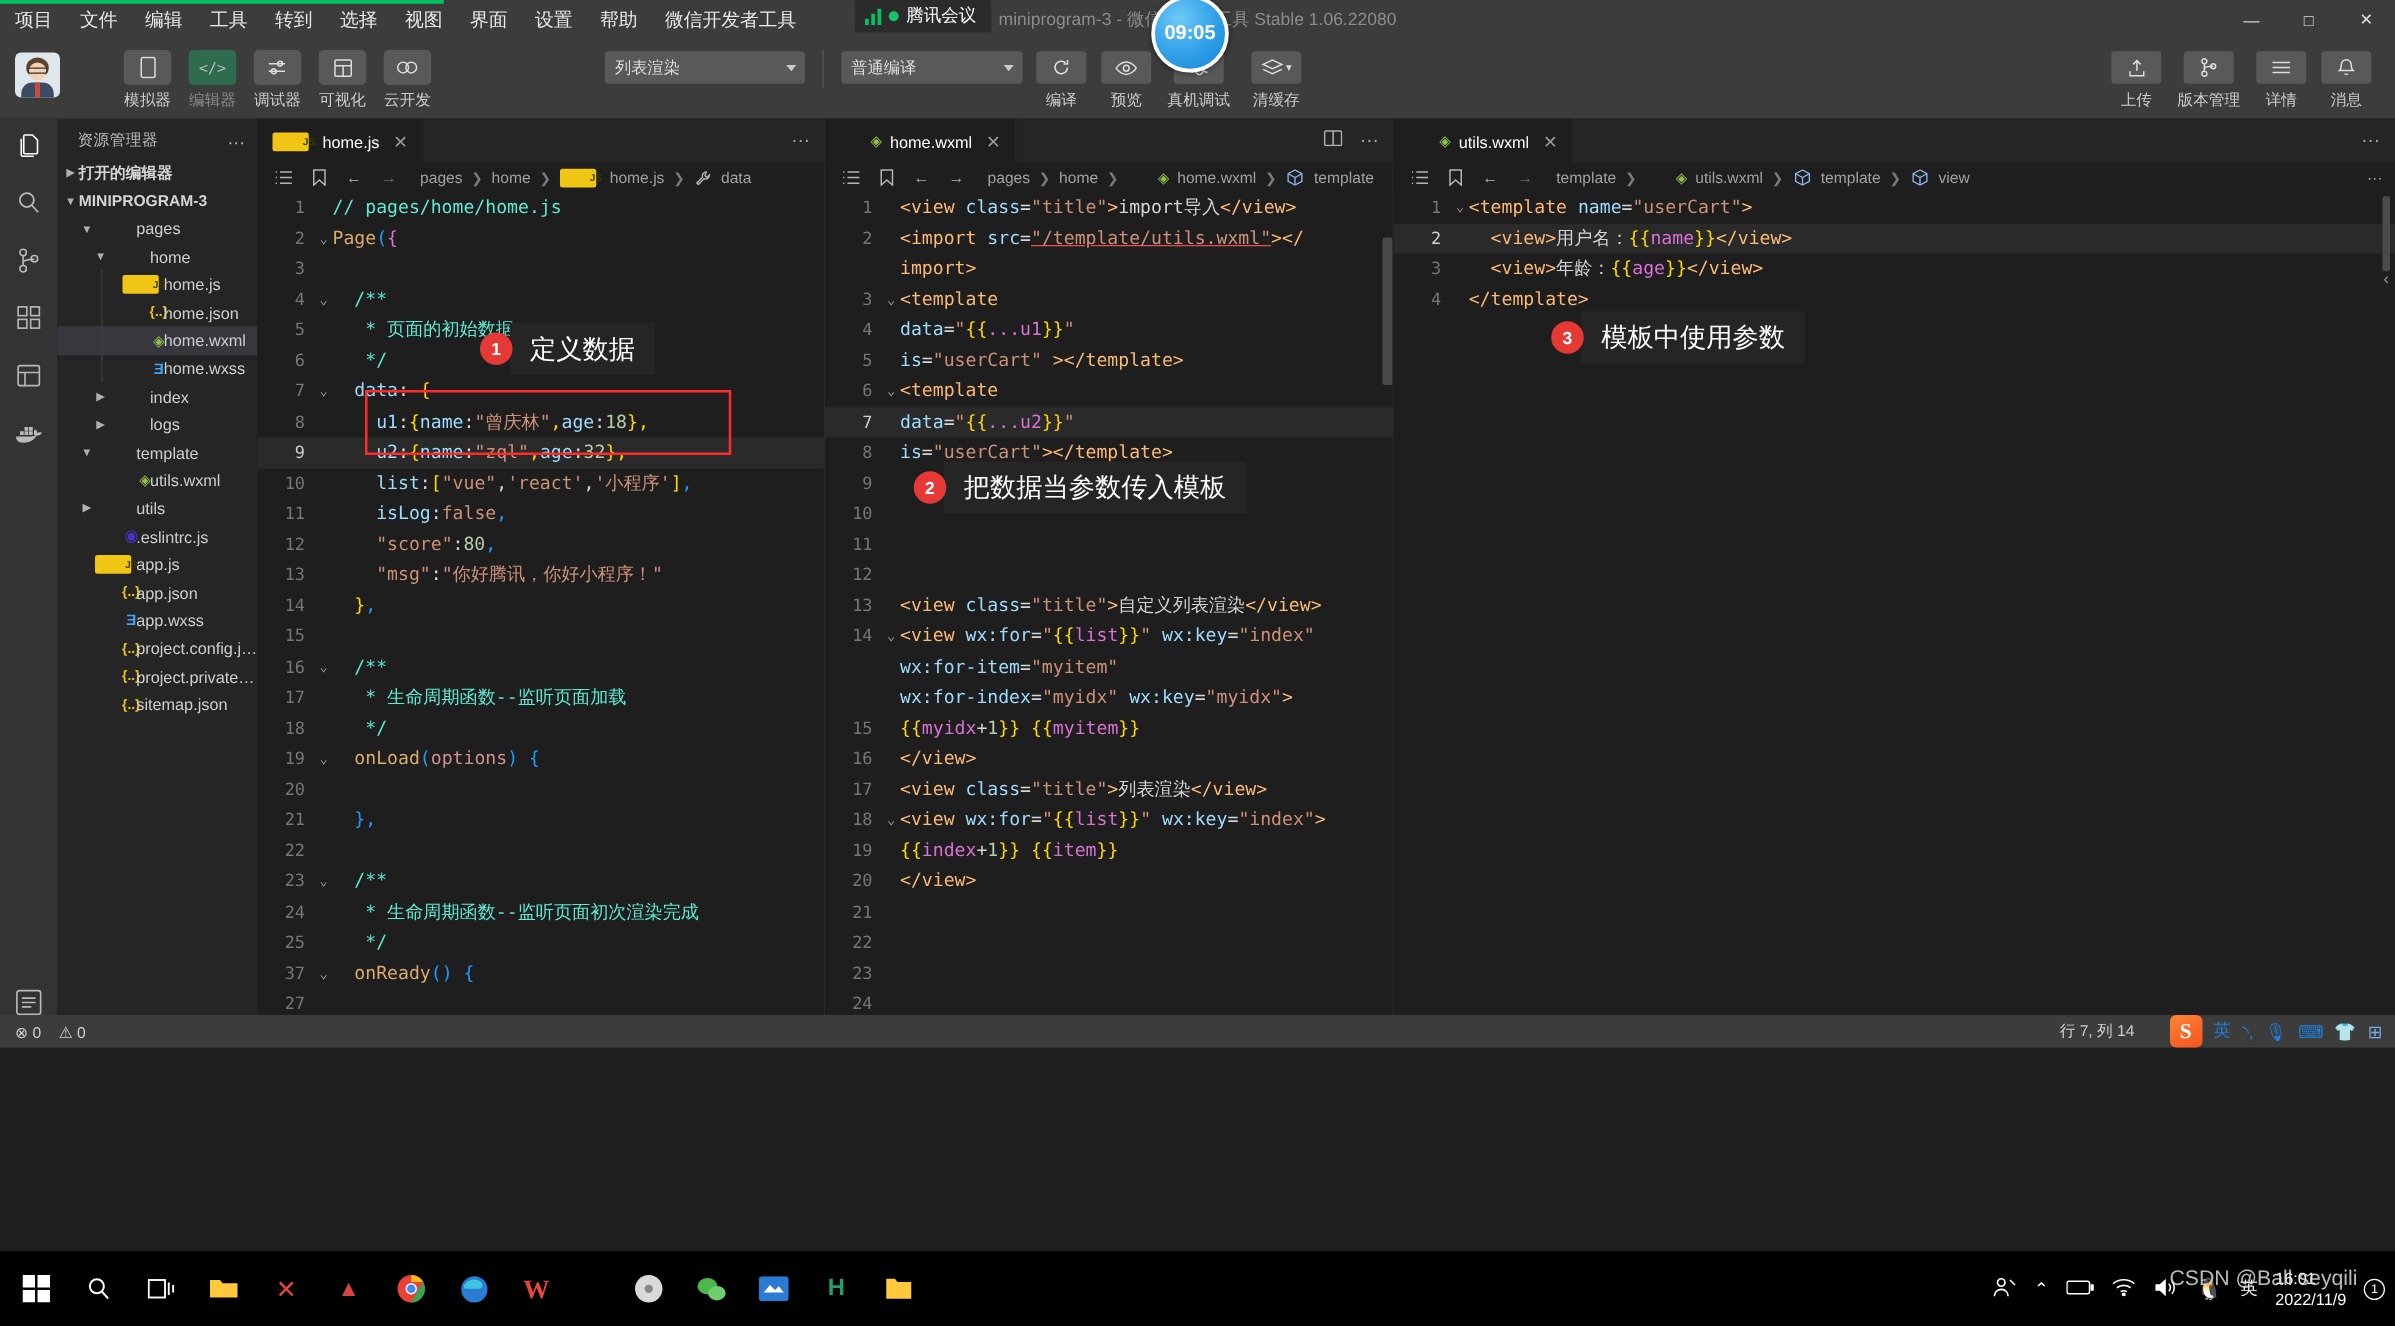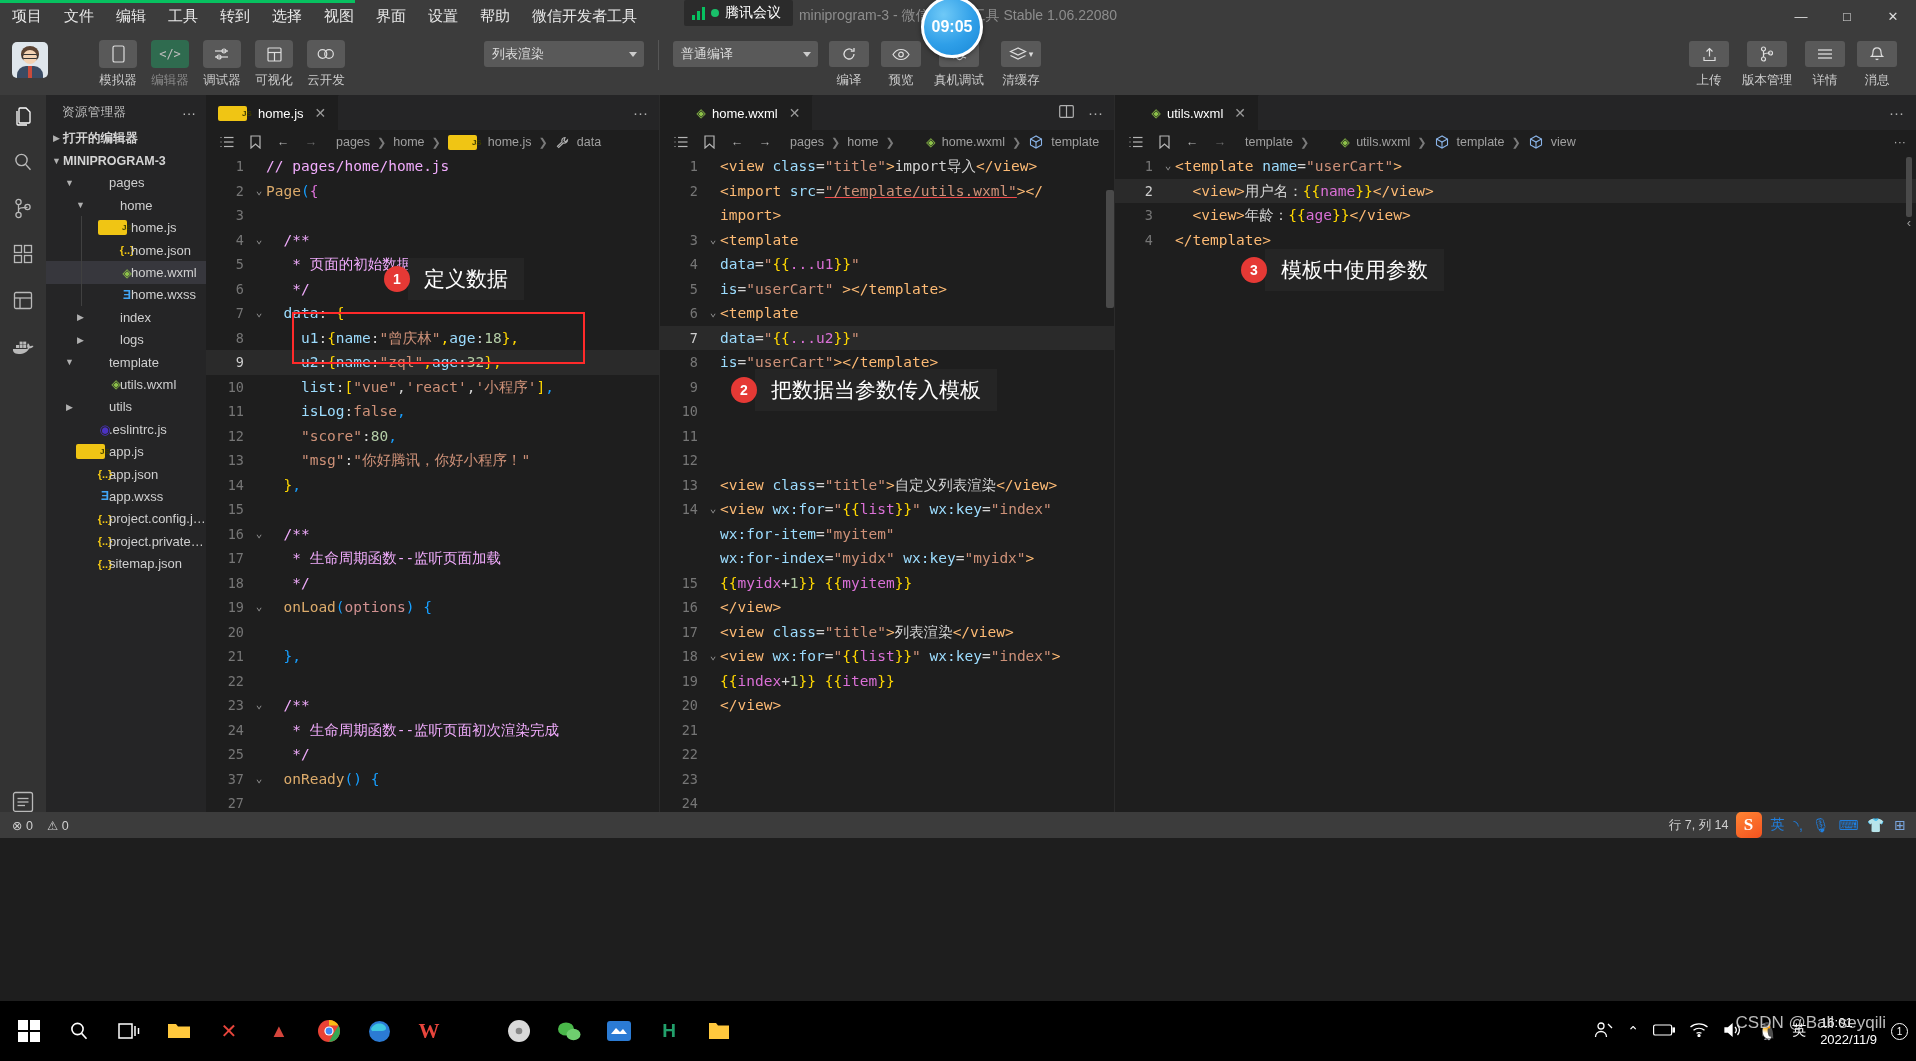--- a/index.html
+++ b/index.html
@@ -123,21 +123,21 @@
     font-size:14.5px; line-height:24.5px; color:#d4d4d4; overflow:hidden; }
   .ln{ display:flex; }
   .gut{ width:46px; text-align:right; padding-right:8px; color:#767676; flex:none;
     user-select:none; font-size:13.5px; }
   .gut.cur{ color:#cfcfcf; }
   .fold{ width:14px; flex:none; color:#9a9a9a; font-size:11px; text-align:center; }
   .txt{ white-space:pre; }
   .cur-line{ background:#2a2a2a; }
 
   
-  .c-com{ color:#f0abfc; }
+  .c-com{ color:#5eead4; }
   .c-kw { color:#dcab6b; }
   .c-key{ color:#9cdcfe; }
   .c-str{ color:#ce9178; }
   .c-num{ color:#b5cea8; }
   .c-brk1{ color:#ffd700; }
   .c-brk2{ color:#da70d6; }
   .c-brk3{ color:#179fff; }
   .c-tag{ color:#fdba74; }
   .c-attr{ color:#9cdcfe; }
   .c-op { color:#d4d4d4; }
@@ -158,21 +158,21 @@
     margin-left:-2px; position:relative; }
   .annot .bubble:before{ content:""; position:absolute; left:-8px; top:50%; margin-top:-8px;
     border-top:8px solid transparent; border-bottom:8px solid transparent;
     border-right:9px solid #252525; }
   .redbox{ position:absolute; border:2.5px solid #ff2a2a; z-index:25; }
 
   
   .statusbar{ position:absolute; left:0; top:812px; width:1916px; height:26px; background:#3c3c3c;
     display:flex; align-items:center; color:#cfcfcf; font-size:12.5px; }
   .sb-left{ display:flex; align-items:center; gap:14px; padding-left:12px; }
-  .sb-right{ margin-left:auto; display:flex; align-items:center; gap:7px; padding-right:10px; }
+  .sb-right{ margin-left:auto; display:flex; align-items:center; gap:28px; padding-right:10px; }
   .ime{ display:flex; align-items:center; gap:9px; }
   .sogou{ width:26px;height:26px;border-radius:5px;
     background:linear-gradient(150deg,#ff8534,#f4521f); color:#fff; font-size:17px; font-weight:bold;
     display:flex; align-items:center; justify-content:center; font-family:"Liberation Serif",serif;}
   .ime i{ color:#1f7fe0; font-style:normal; font-size:14px; }
 
   
   .taskbar{ position:absolute; left:0; top:1001px; width:1916px; height:60px; background:#000; }
   .tb-apps{ display:flex; align-items:center; gap:16px; padding-left:12px; height:60px; }
   .tb-ic{ width:34px;height:34px;display:flex;align-items:center;justify-content:center;

